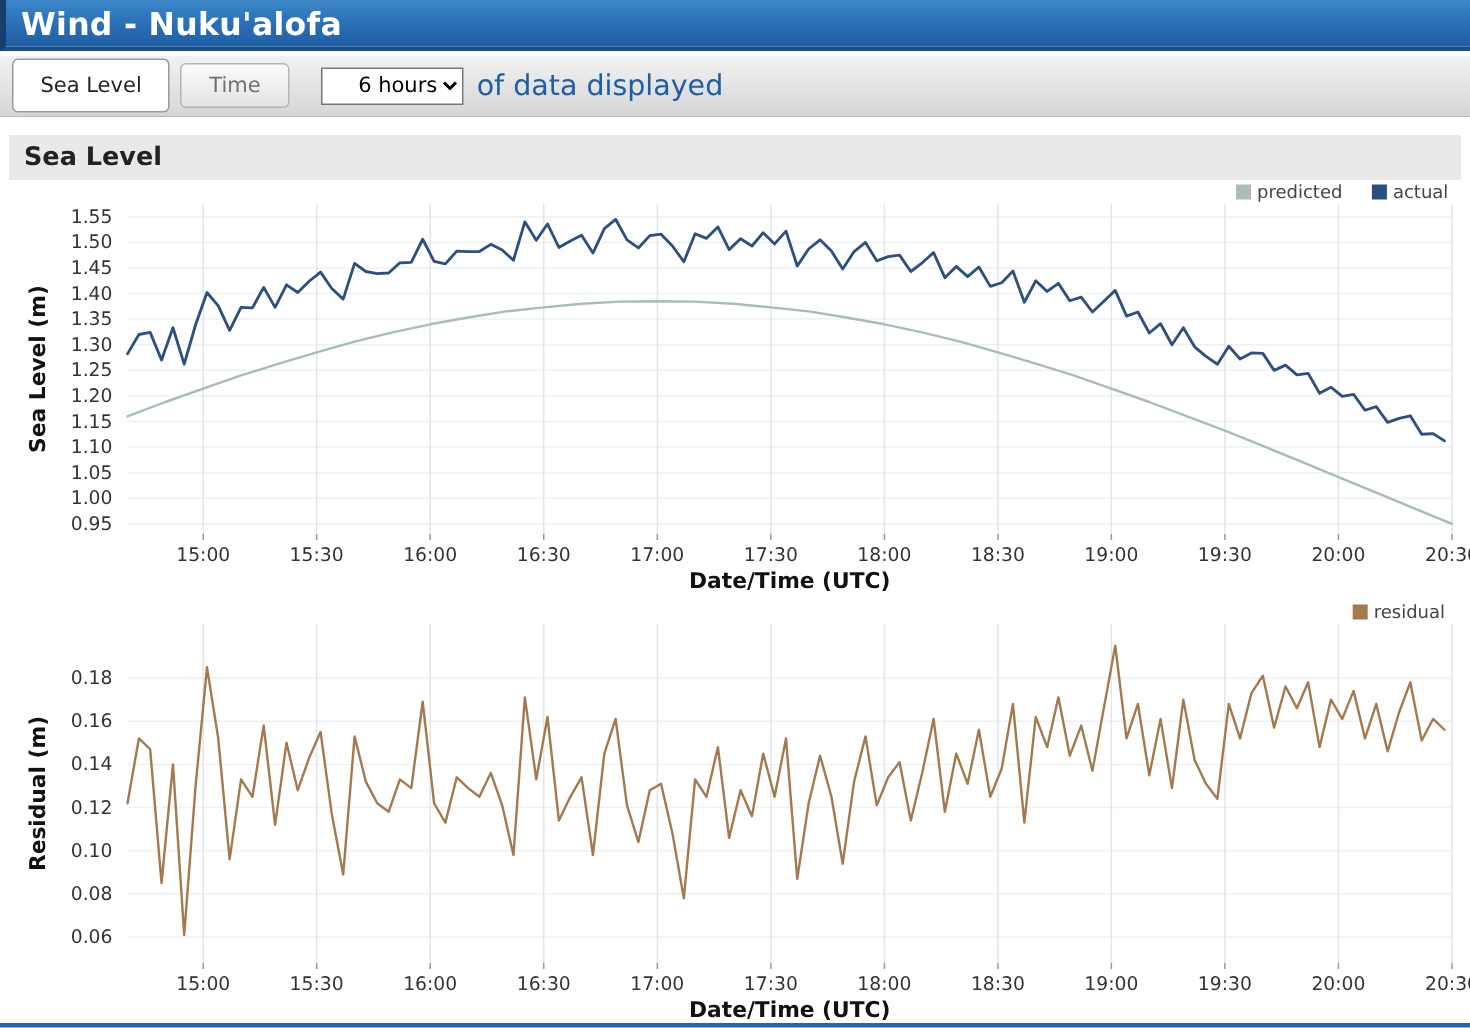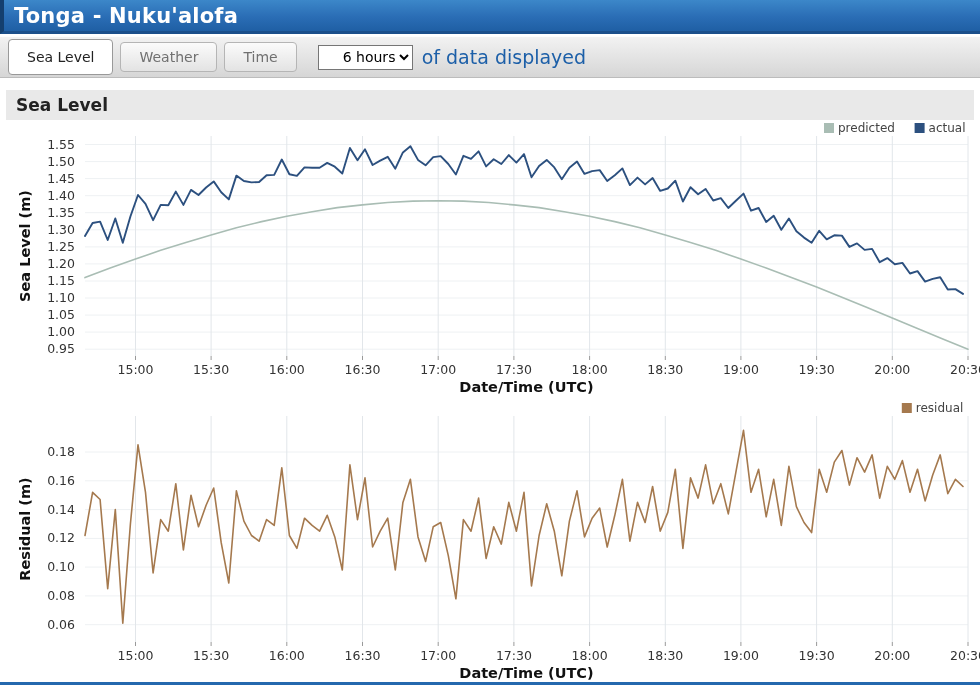--- a/index.html
+++ b/index.html
@@ -24,29 +24,26 @@
   svg .tick{font-size:12.5px;fill:#333;font-family:"DejaVu Sans","Liberation Sans",sans-serif;}
   svg .legend{font-size:12px;fill:#444;font-family:"DejaVu Sans","Liberation Sans",sans-serif;}
   svg .axis-title{font-size:14.5px;font-weight:bold;fill:#111;
     font-family:"DejaVu Sans","Liberation Sans",sans-serif;}
   .footer-bar{position:absolute;left:0;right:0;bottom:0;height:3px;background:#2468ae;}
 </style>
 </head>
 <body>
 
 <div class="app-header">
-  <span class="app-title">Tonga - Nuku'alofa</span>
+  <span class="app-title">Wind - Nuku'alofa</span>
 </div>
 
 <div class="tabbar">
   <div class="tab active">
     <span>Sea Level</span>
-  </div>
-  <div class="tab">
-    <span>Weather</span>
   </div>
   <div class="tab">
     <span>Time</span>
   </div>
   <select class="range-select">
     <option>6 hours</option>
   </select>
   <span class="range-suffix">of data displayed</span>
 </div>
 

